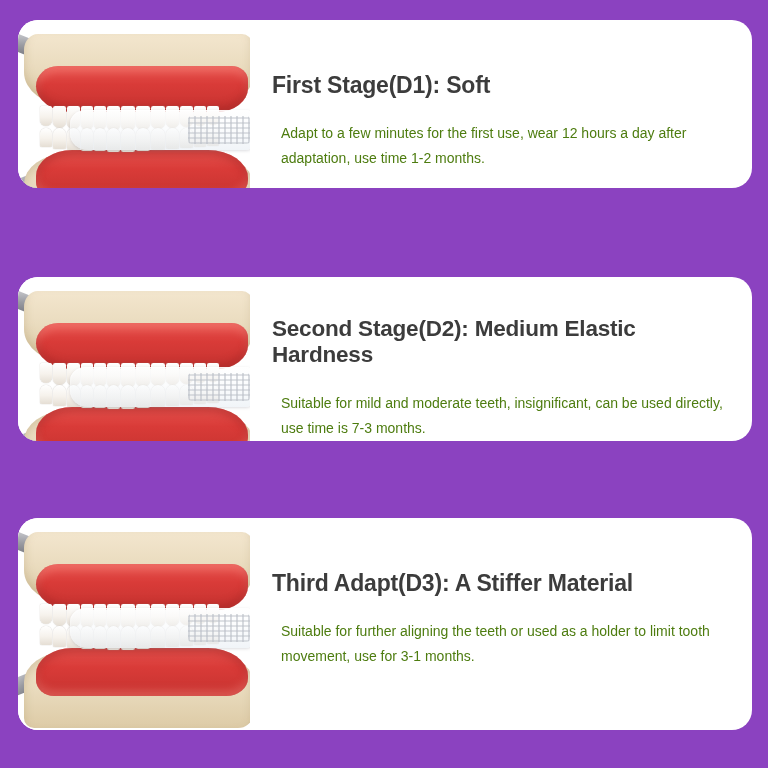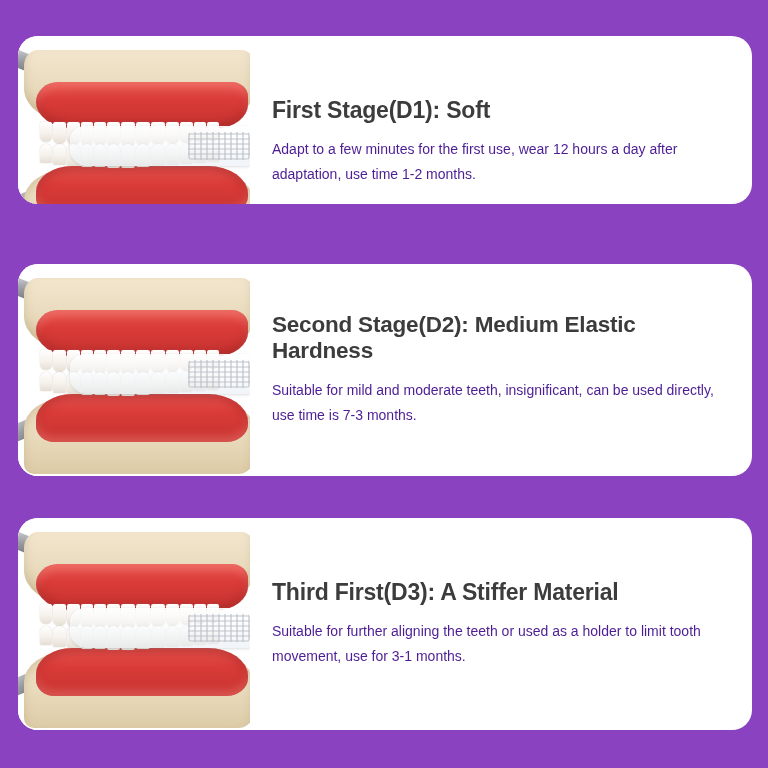--- a/index.html
+++ b/index.html
@@ -22,22 +22,22 @@
   }
 
   .card {
     position: absolute;
     left: 18px;
     width: 734px;
     background: #ffffff;
     border-radius: 20px;
     overflow: hidden;
   }
-  .card--1 { top: 36px;  height: 168px; }
-  .card--2 { top: 264px; height: 212px; }
+  .card--1 { top: 20px;  height: 168px; }
+  .card--2 { top: 277px; height: 164px; }
   .card--3 { top: 518px; height: 212px; }
 
   
   .photo {
     position: absolute;
     left: 0;
     top: 0;
     width: 232px;
     height: 212px;
     overflow: hidden;
@@ -156,24 +156,24 @@
   .title {
     margin: 0 0 14px 0;
     font-size: 23px;
     font-weight: bold;
     color: #3c3c3c;
     letter-spacing: -0.2px;
     line-height: 1.15;
   }
   .card--2 .title { font-size: 22.5px; }
   .desc {
-    margin: 0;
+    margin: 9px;
     font-size: 14px;
     line-height: 25px;
-    color: #4c1d95;
+    color: #4d7c0f;
   }
 </style>
 </head>
 <body>
 
 <div class="page">
 
   <div class="card card--1">
 
     <div class="photo">
@@ -318,18 +318,18 @@
           <div class="tooth" style="width:12px;height:19px"></div>
           <div class="tooth" style="width:12px;height:18px"></div>
         </div>
         <div class="aligner">
           <div class="aligner-ridges"></div>
         </div>
       </div>
     </div>
 
     <div class="content">
-      <h2 class="title">Third First(D3): A Stiffer Material</h2>
+      <h2 class="title">Third Adapt(D3): A Stiffer Material</h2>
       <p class="desc">Suitable for further aligning the teeth or used as a holder to limit tooth movement, use for 3-1 months.</p>
     </div>
   </div>
 
 </div>
 
 </body></html>

